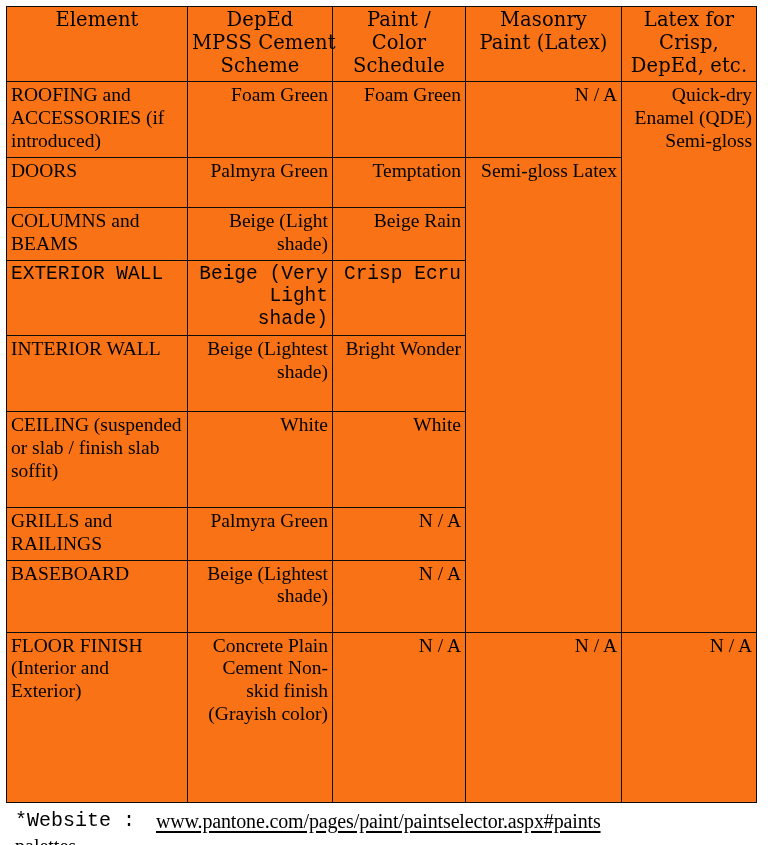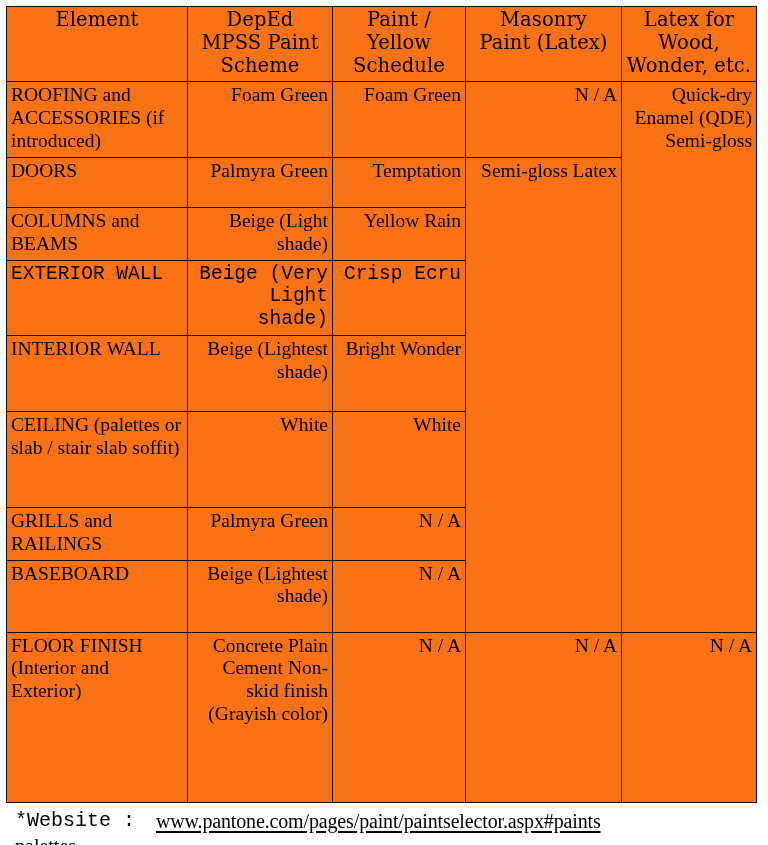--- a/index.html
+++ b/index.html
@@ -111,36 +111,36 @@
         <col class="c3">
         <col class="c4">
     </colgroup>
     <thead>
       <tr>
         <th>
           <span class="hdr-line">Element</span>
         </th>
         <th>
           <span class="hdr-line">DepEd</span>
-          <span class="hdr-line">MPSS Paint</span>
+          <span class="hdr-line">MPSS Cement</span>
           <span class="hdr-line">Scheme</span>
         </th>
         <th>
           <span class="hdr-line">Paint /</span>
-          <span class="hdr-line">Yellow</span>
+          <span class="hdr-line">Color</span>
           <span class="hdr-line">Schedule</span>
         </th>
         <th>
           <span class="hdr-line">Masonry</span>
           <span class="hdr-line">Paint (Latex)</span>
         </th>
         <th>
           <span class="hdr-line">Latex for</span>
-          <span class="hdr-line">Wood,</span>
-          <span class="hdr-line">Wonder, etc.</span>
+          <span class="hdr-line">Crisp,</span>
+          <span class="hdr-line">DepEd, etc.</span>
         </th>
       </tr>
     </thead>
     <tbody>
 
       <tr style="height:74px;margin-top:48px;">
         <td class="elem">ROOFING and ACCESSORIES (if introduced)</td>
         <td class="ctr">Foam Green</td>
         <td class="ctr">Foam Green</td>
         <td class="ctr">N / A</td>
@@ -150,37 +150,37 @@
       <tr style="height:50px;">
         <td class="elem">DOORS</td>
         <td class="ctr">Palmyra Green</td>
         <td class="ctr">Temptation</td>
         <td class="ctr mid" rowspan="7">Semi-gloss Latex</td>
       </tr>
 
       <tr style="height:48px;">
         <td class="elem">COLUMNS and BEAMS</td>
         <td class="ctr">Beige (Light shade)</td>
-        <td class="ctr">Yellow Rain</td>
+        <td class="ctr">Beige Rain</td>
       </tr>
 
       <tr style="height:69px;font-family:Liberation Mono, monospace;">
         <td class="elem">EXTERIOR WALL</td>
         <td class="ctr">Beige (Very Light shade)</td>
         <td class="ctr">Crisp Ecru</td>
       </tr>
 
       <tr style="height:76px;margin-left:44px;">
         <td class="elem">INTERIOR WALL</td>
         <td class="ctr">Beige (Lightest shade)</td>
         <td class="ctr">Bright Wonder</td>
       </tr>
 
       <tr style="height:96px;">
-        <td class="elem">CEILING (palettes or slab / stair slab soffit)</td>
+        <td class="elem">CEILING (suspended or slab / finish slab soffit)</td>
         <td class="ctr">White</td>
         <td class="ctr">White</td>
       </tr>
 
       <tr style="height:50px;">
         <td class="elem">GRILLS and RAILINGS</td>
         <td class="ctr">Palmyra Green</td>
         <td class="ctr">N / A</td>
       </tr>
 

